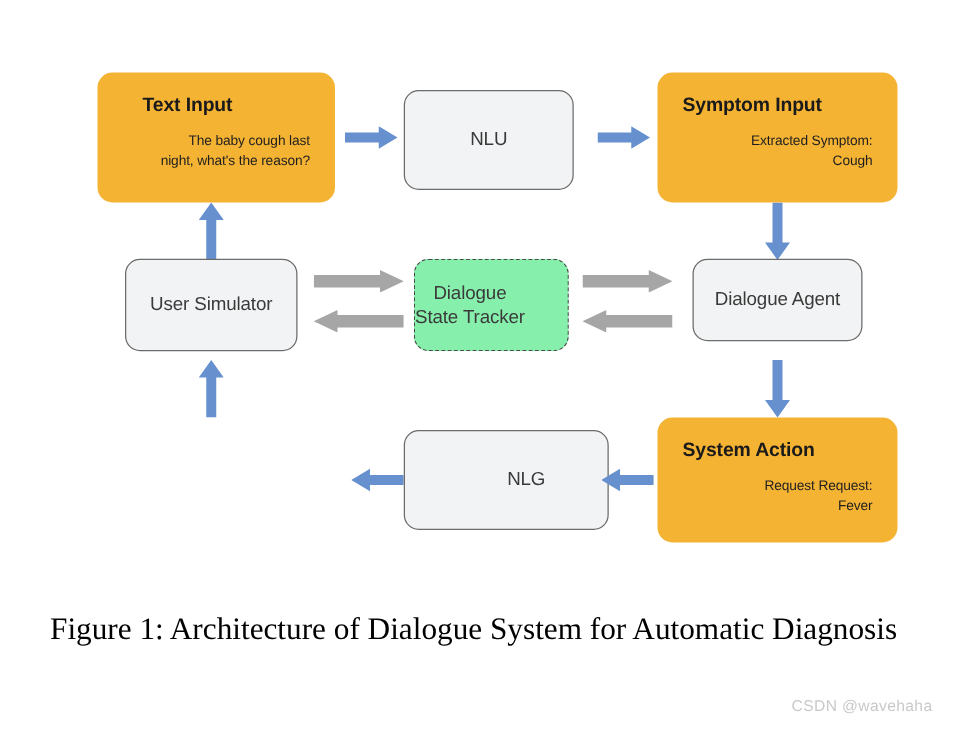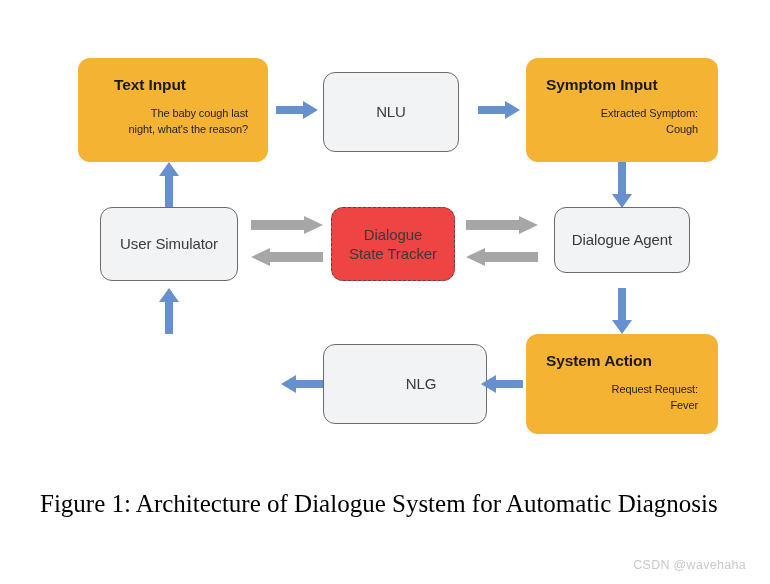--- a/index.html
+++ b/index.html
@@ -33,26 +33,25 @@
   }
   .box-gray {
     background: #F2F3F4;
     border: 1.3px solid #6b6b6b;
     border-radius: 12px;
     display: flex;
     align-items: center;
     justify-content: center;
   }
   .box-dashed {
-    background: #ef4444;
+    background: #86efac;
     border: 1.6px dashed #4a4a4a;
     border-radius: 12px;
     display: flex;
     align-items: center;
-    justify-content: center;
   }
   .box-title {
     font-size: 15.5px;
     font-weight: bold;
     color: #1a1a1a;
     line-height: 1.2;
     margin: 0 0 11px 0;
     letter-spacing: -0.1px;
   }
   .box-body {

